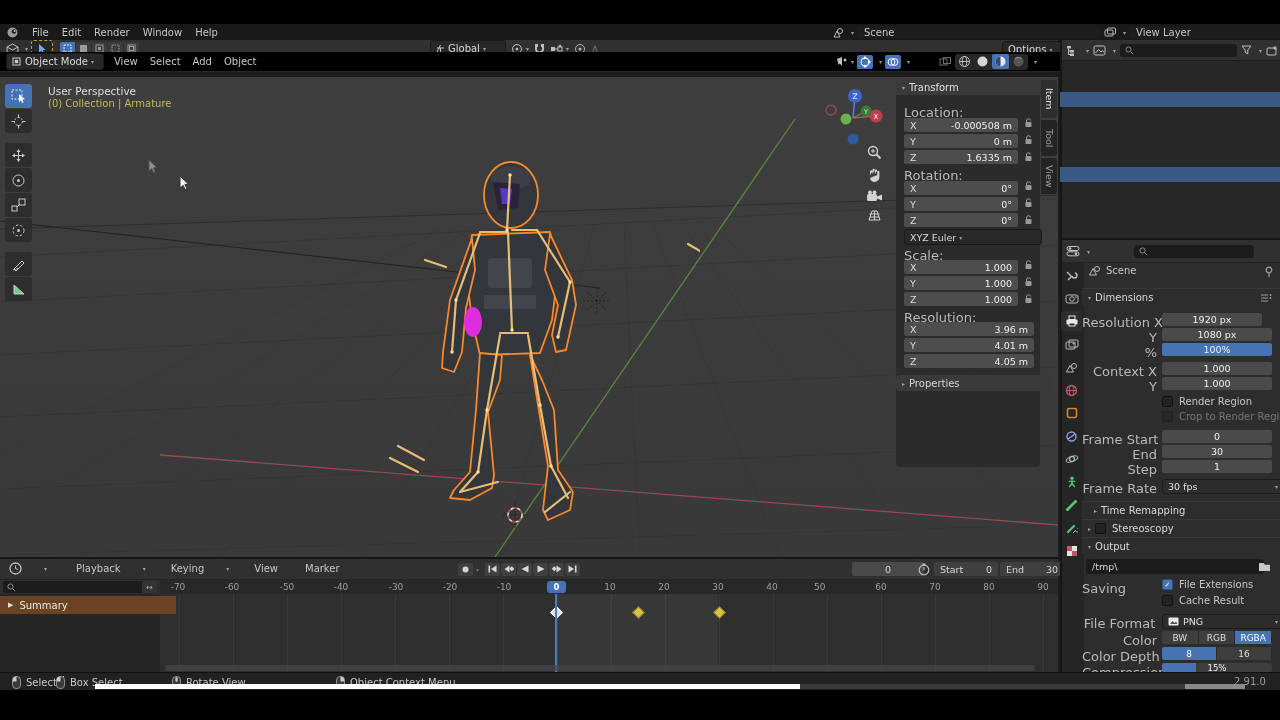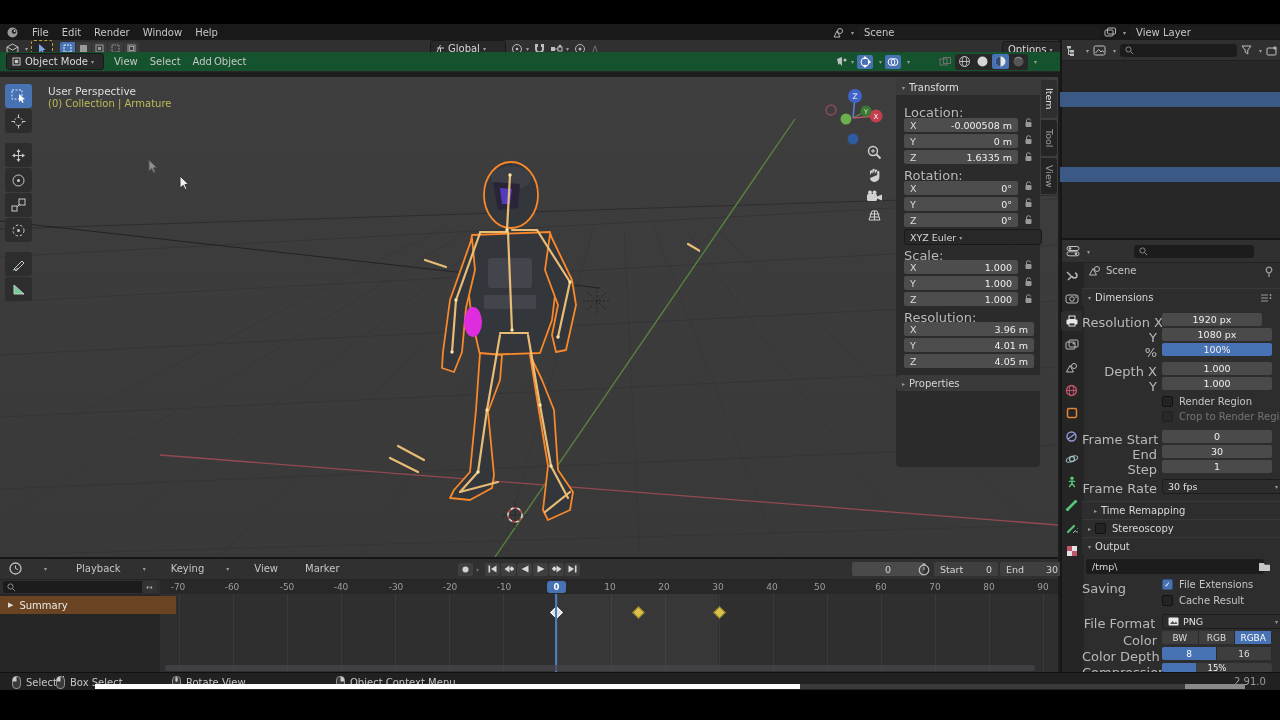--- a/index.html
+++ b/index.html
@@ -176,34 +176,34 @@
           </svg>
         </span>
     <span style="color:#6f6f6f;font-size:11px">∧</span>
   </div>
   <div class="ddark abs" style="left:1002px;top:1px;width:52px">
     <span>Options</span>
         <span class="chev">▾</span>
   </div>
 </div>
 
-<div class="abs" style="left:0;top:52px;width:1108px;height:19px;background:#14532d;border-bottom:1px solid #262626">
+<div class="abs" style="left:0;top:52px;width:1108px;height:19px;background:#000000;border-bottom:1px solid #262626">
   <div class="flex abs" style="left:6px;top:2px;height:15px;gap:2px">
     <div class="ddark" style="width:86px">
       <svg width="9" height="9" style="margin-right:4px">
             <rect x="1" y="1" width="7" height="7" fill="none" stroke="#c9c9c9"></rect>
             <rect x="2.8" y="2.8" width="3.4" height="3.4" fill="#c9c9c9"></rect>
           </svg>
       <span>Object Mode</span>
           <span class="chev">▾</span>
     </div>
     <span class="menu" style="margin-left:8px">View</span>
     <span class="menu" style="margin-left:10px">Select</span>
     <span class="menu" style="margin-left:10px">Add</span>
-    <span class="menu" style="">Object</span>
+    <span class="menu" style="margin-left:10px">Object</span>
   </div>
   <div class="flex abs" style="left:836px;top:2px;height:15px;gap:3px">
     <span class="flex">
           <svg width="12" height="11">
             <path d="M1 3 L6 1 L6 10 L3.8 7.5 L2.5 9Z" fill="#c0c0c0"></path>
             <circle cx="9" cy="4" r="1.5" fill="#c0c0c0"></circle>
           </svg>
           <span class="chev">▾</span>
         </span>
     <span class="flex" style="background:#4772b3;border-radius:2px;height:14px;padding:0 2px">
@@ -966,21 +966,21 @@
     </div>
 <span class="plabel" style="left:1082px;top:330px;width:75px;text-align:right">Y</span>
 <div class="pfield" style="left:1162px;top:328px;width:110px">
       <span>1080 px</span>
     </div>
 <span class="plabel" style="left:1082px;top:345px;width:75px;text-align:right">%</span>
 <div class="pfield" style="left:1162px;top:343px;width:110px;background:#4772b3">
       <span>100%</span>
     </div>
 
-<span class="plabel" style="left:1082px;top:364px;width:75px;text-align:right">Depth X</span>
+<span class="plabel" style="left:1082px;top:364px;width:75px;text-align:right">Context X</span>
 <div class="pfield" style="left:1162px;top:362px;width:110px">
       <span>1.000</span>
     </div>
 <span class="plabel" style="left:1082px;top:379px;width:75px;text-align:right">Y</span>
 <div class="pfield" style="left:1162px;top:377px;width:110px">
       <span>1.000</span>
     </div>
 
 <div class="flex abs" style="left:1162px;top:396px;gap:6px">
   <span class="cb"></span>

